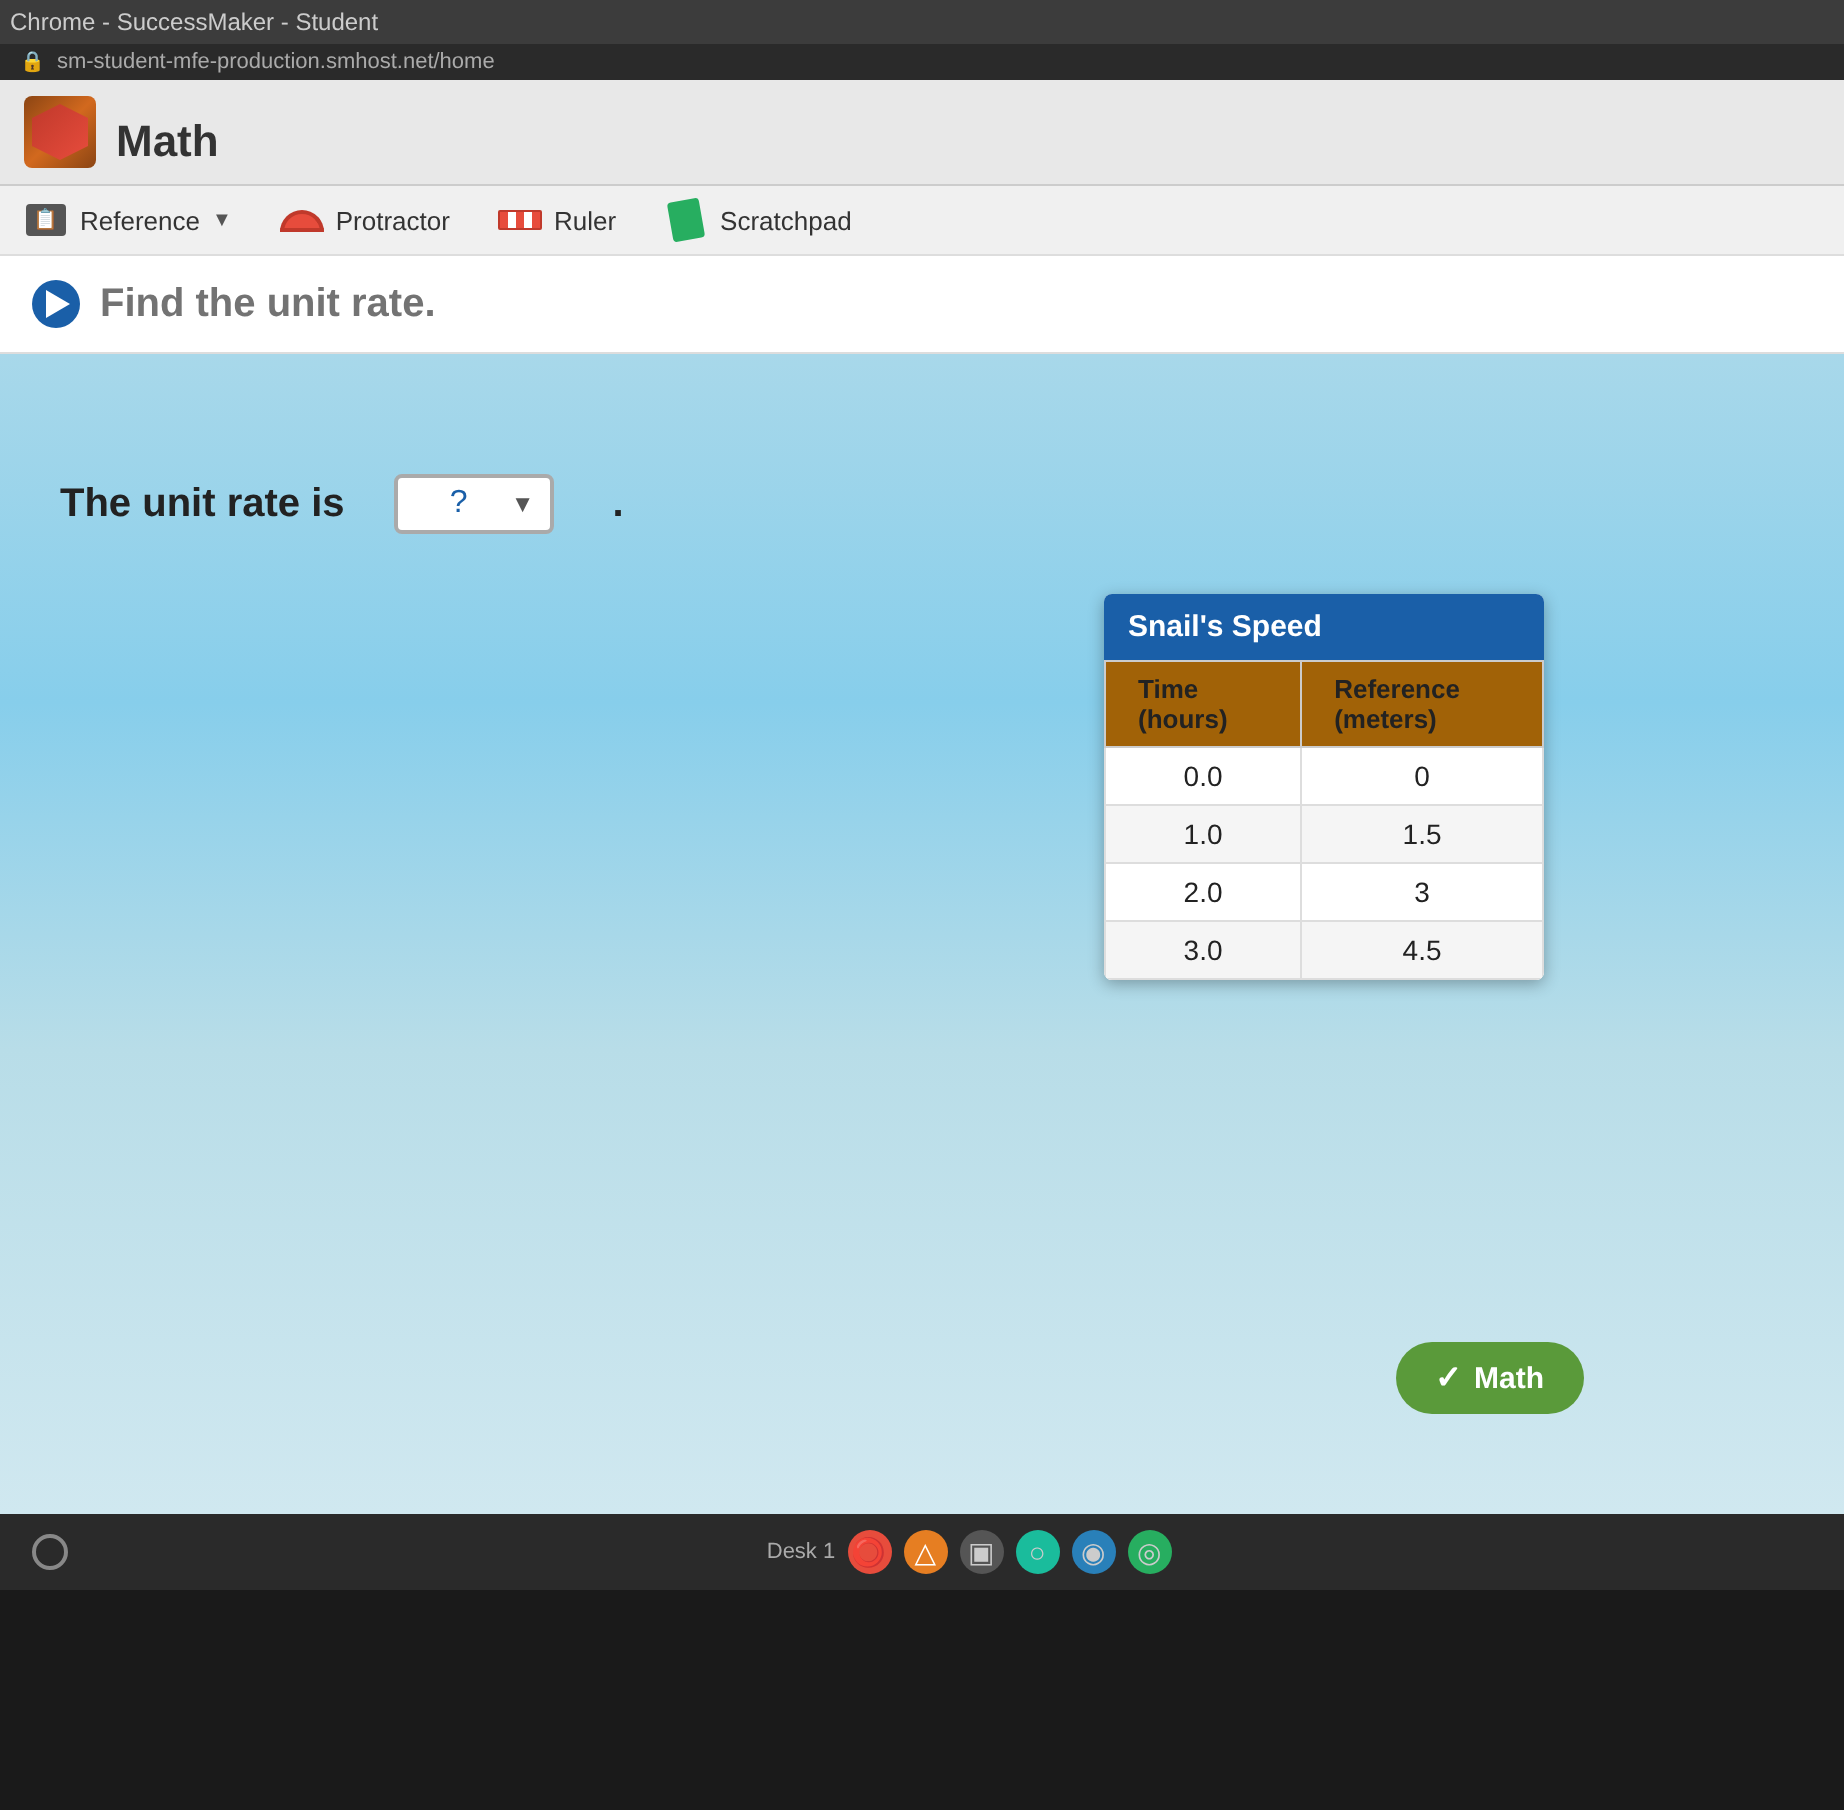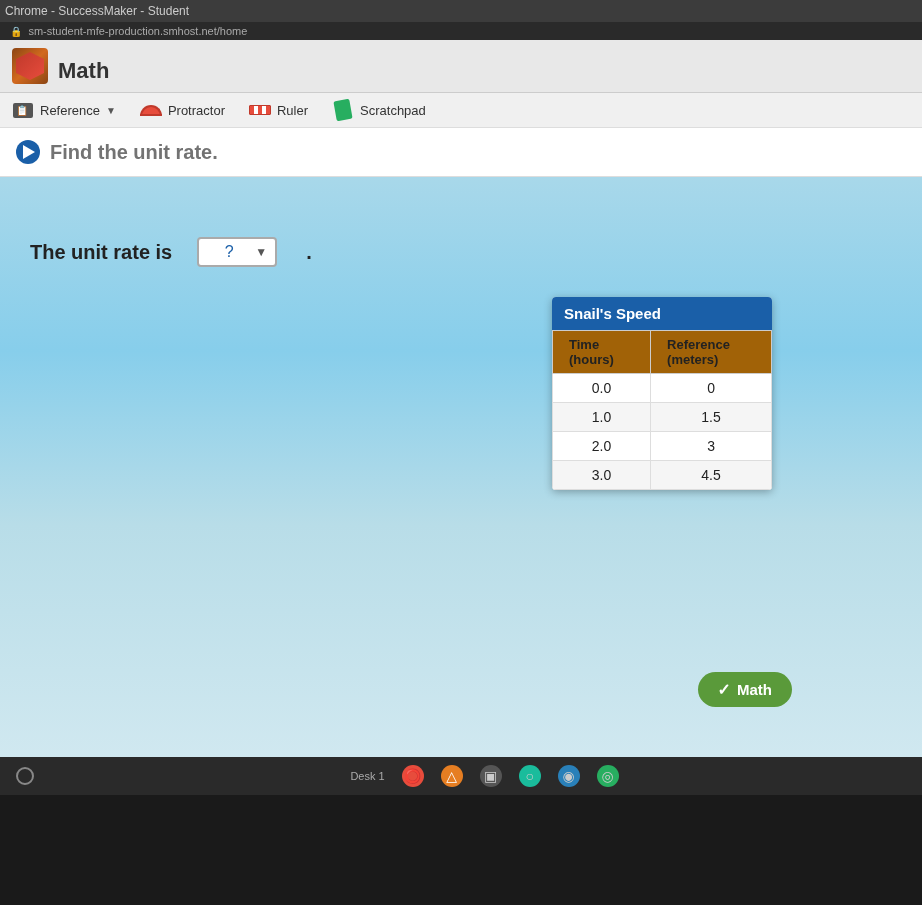--- a/index.html
+++ b/index.html
@@ -322,21 +322,21 @@
     .taskbar-circle {
       width: 18px;
       height: 18px;
       border: 2px solid #888;
       border-radius: 50%;
     }
 
     .taskbar-center {
       display: flex;
       align-items: center;
-      gap: 17px;
+      gap: 6px;
       color: #ccc;
       font-size: 11px;
       margin-left: 29px;
     }
 
     .taskbar-desk-label {
       color: #aaa;
       font-size: 11px;
     }
 

